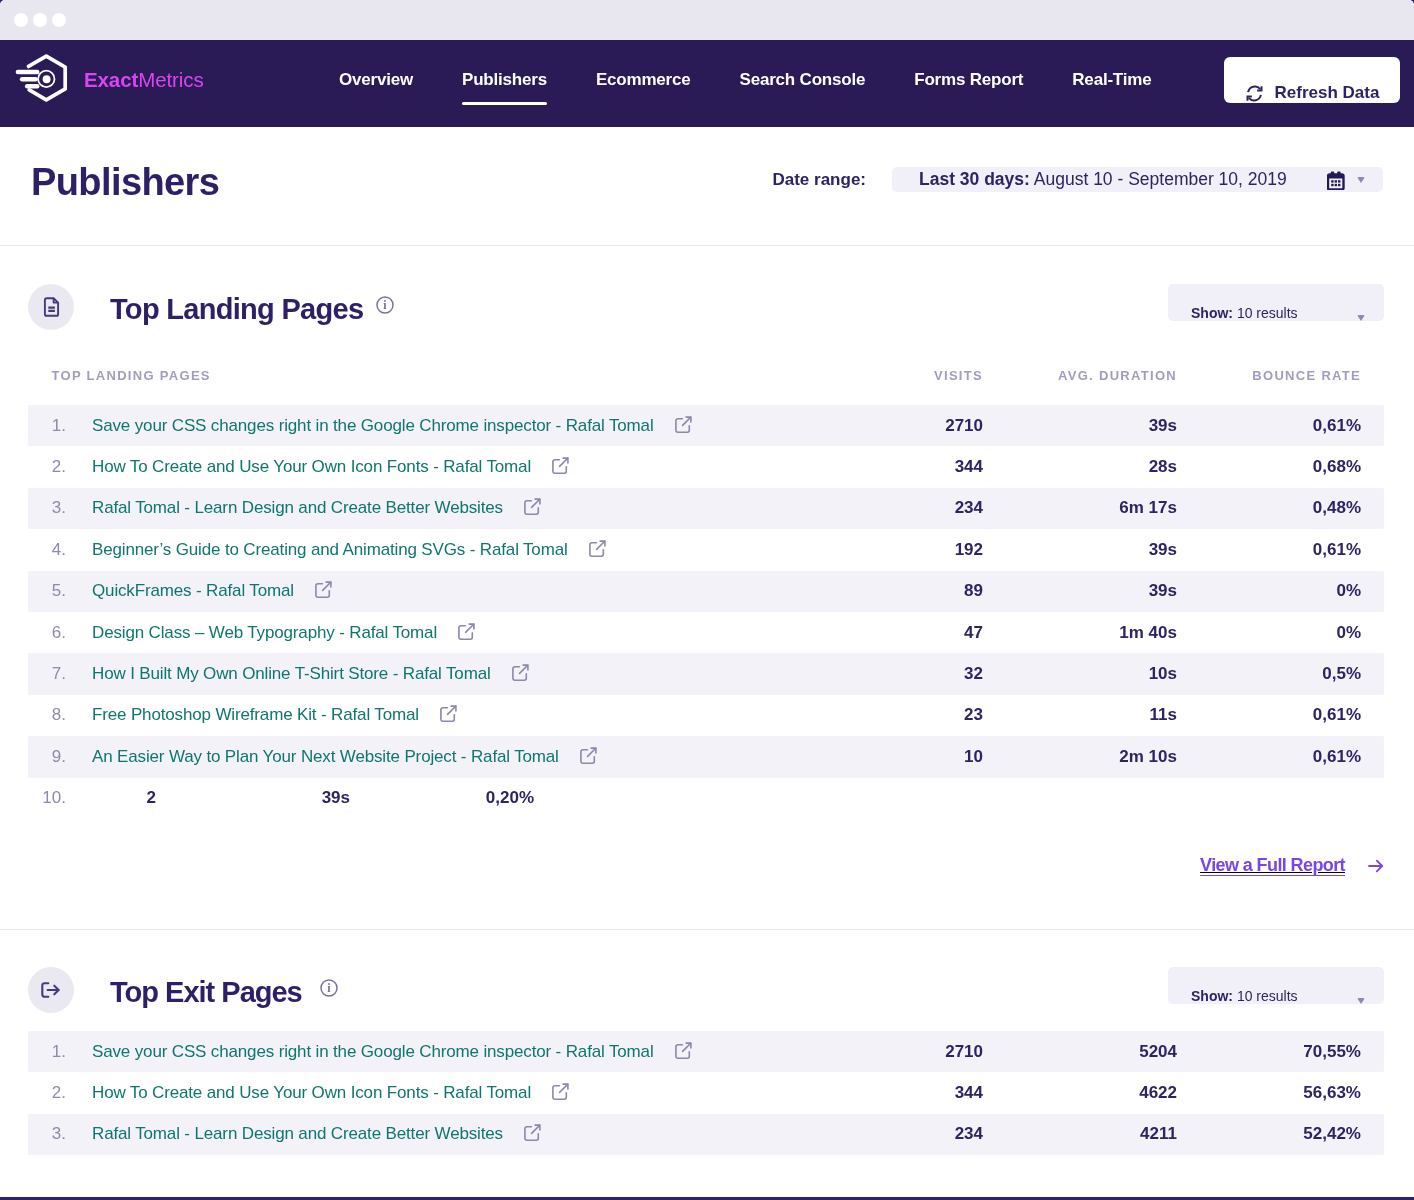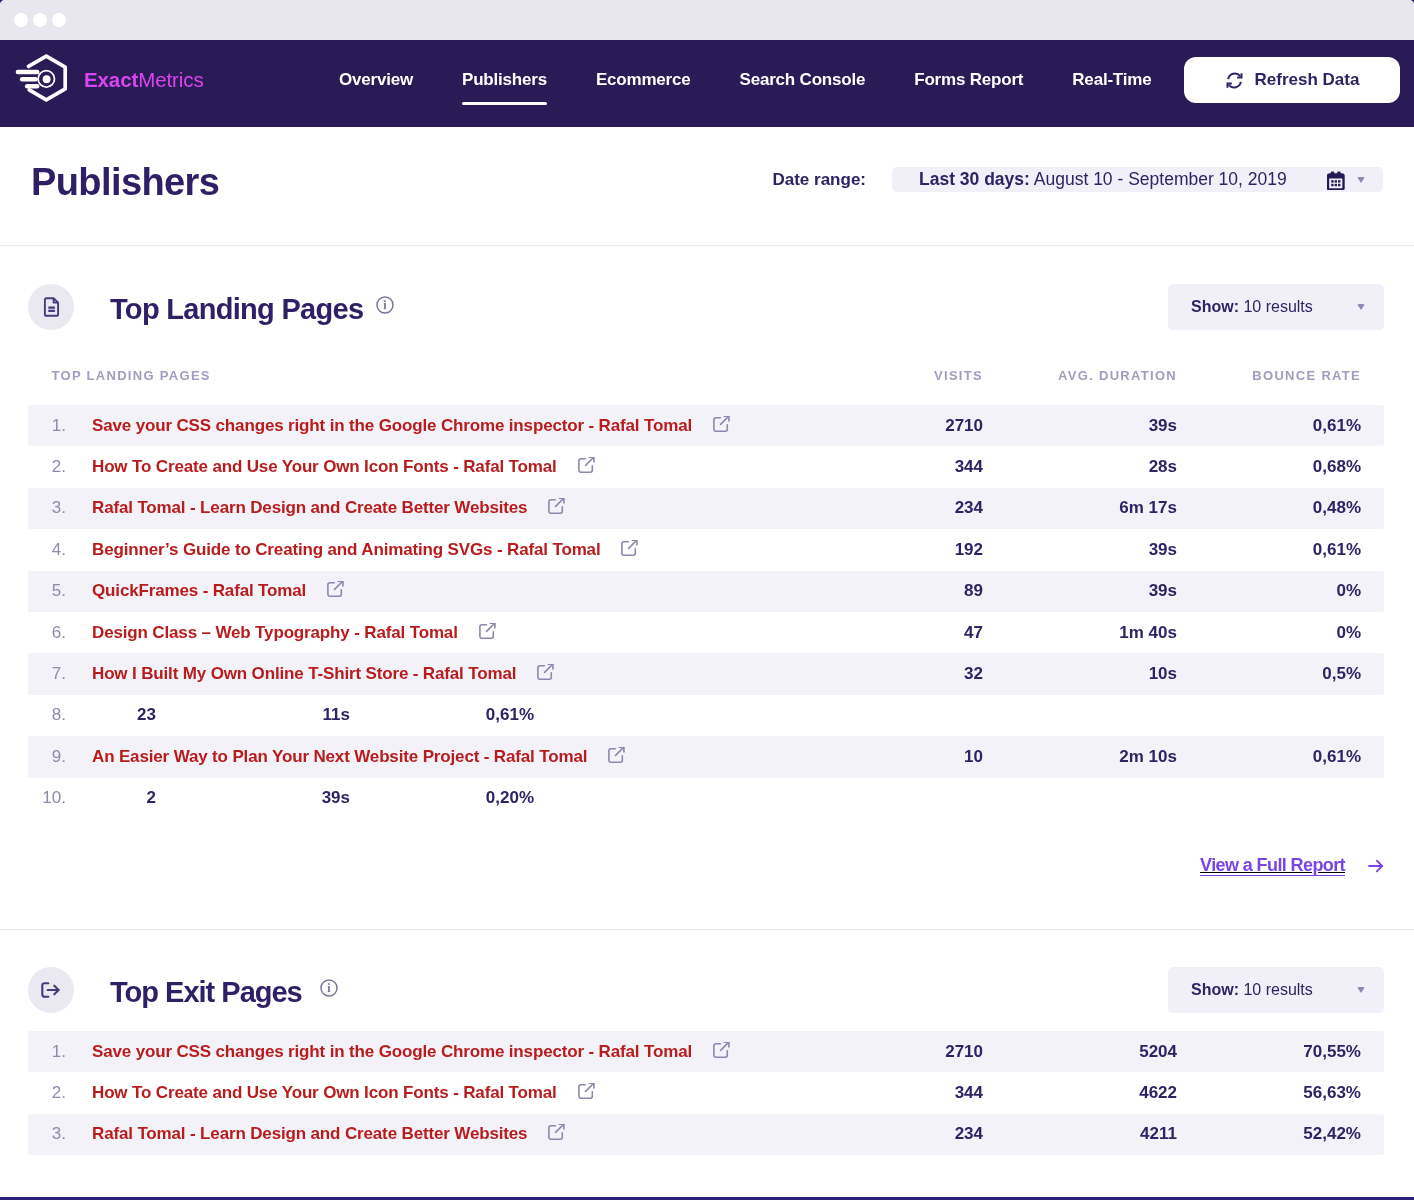--- a/index.html
+++ b/index.html
@@ -15,22 +15,22 @@
 .logo { position:absolute; left:13px; top:12px; }
 .logotext { position:absolute; left:84px; top:28px; font-size:20.5px; color:#d946ef;
   font-weight:400; letter-spacing:-0.1px; }
 .logotext b { font-weight:700; }
 .links { position:absolute; left:339px; top:0; height:80px; display:flex;
   gap:49px; align-items:center; }
 .links a { color:#fff; font-size:17px; font-weight:700; text-decoration:none;
   letter-spacing:-0.2px; position:relative; }
 .links a.active::after { content:""; position:absolute; left:0; right:0;
   top:32px; height:2.5px; background:#fff; border-radius:2px; }
-.refresh { position:absolute; right:14px; top:17px; width:216px; height:46px;
-  background:#fff; border-radius:12px; display:flex; align-items:center;
+.refresh { position:absolute; right:14px; top:17px; width:176px; height:46px;
+  background:#fff; border-radius:6px; display:flex; align-items:flex-end;
   justify-content:center; gap:11px; color:#2e2364; font-size:17px; font-weight:700; }
 
 .pagehead { height:119px; border-bottom:1px solid #e9e8f1; position:relative; background:#fff; }
 .pagehead h1 { position:absolute; left:31px; top:34px; font-size:38px; letter-spacing:-0.6px;
   color:#2e1f66; font-weight:700; }
 .daterow { position:absolute; right:31px; top:40px; display:flex; align-items:center; }
 .datelabel { font-size:17px; font-weight:700; color:#2e2364; margin-right:26px; }
 .datepill { width:491px; height:25px; background:#f1f0f8; border-radius:5px;
   display:flex; align-items:center; padding:0 18px 0 27px; font-size:17.5px; color:#2e2364; }
 .datepill .cal { margin-left:auto; }
@@ -42,40 +42,40 @@
 .sec1 { height:684px; padding-top:38px; border-bottom:1px solid #e9e8f1; }
 .sec2 { height:270px; padding-top:37px; }
 .sechead { display:flex; align-items:center; height:46px; margin-left:28px; }
 .seccircle { width:46px; height:46px; border-radius:50%; background:#eae8f1;
   display:flex; align-items:center; justify-content:center; }
 .sechead h2 { font-size:29px; font-weight:700; color:#2e1f66; margin-left:36px;
   letter-spacing:-0.7px; transform:translateY(2px); }
 .info { margin-left:13px; transform:translateY(-2px); }
 .sec2 h2 { letter-spacing:-1.0px; }
 .sec2 .info { margin-left:18px; }
-.showpill { position:absolute; right:30px; width:216px; height:46px; background:#f1f0f8;
-  border-radius:5px; display:flex; align-items:center; padding:0 19px 0 23px;
-  font-size:16px; color:#2e2364; }
+.showpill { position:absolute; right:30px; width:216px; height:37px; background:#f1f0f8;
+  border-radius:5px; display:flex; align-items:flex-end; padding:0 19px 0 23px;
+  font-size:14px; color:#2e2364; }
 .showpill b { font-weight:700; }
 .showpill .caret { margin-left:auto; }
 .sec1 .showpill { top:38px; }
 .sec2 .showpill { top:37px; }
 .sec2 .thead { margin-top:23px; }
 
 .thead { display:flex; margin:33px 30px 0 28px; padding-right:23px; height:24px;
   align-items:center; font-size:13px; font-weight:700; letter-spacing:1.3px;
   color:#a19cc2; }
 .thead .hl { flex:1; padding-left:23.5px; }
 .rows { margin-top:18px; }
 .row { display:flex; align-items:center; height:41.4px; margin:0 30px 0 28px;
   padding-right:23px; }
 .row.odd { background:#f3f2f8; border-radius:2px; }
 .rk { width:38px; text-align:right; font-size:17px; color:#8e8aa8; flex:none; }
-.tt { flex:1; padding-left:26px; display:flex; align-items:flex-start; font-size:17px;
-  font-weight:700; color:#b91c1c; letter-spacing:-0.15px; white-space:nowrap; overflow:hidden; }
+.tt { flex:1; padding-left:26px; display:flex; align-items:flex-end; font-size:17px;
+  font-weight:400; color:#0f766e; letter-spacing:-0.15px; white-space:nowrap; overflow:hidden; }
 .tt svg { margin-left:20px; flex:none; transform:translateY(-2px); }
 .c1 { width:90px;  text-align:right; flex:none; }
 .c2 { width:194px; text-align:right; flex:none; }
 .c3 { width:184px; text-align:right; flex:none; }
 .row .c1,.row .c2,.row .c3 { font-size:17px; font-weight:700; color:#2e2364; }
 .linkrow { display:flex; justify-content:flex-end; align-items:center;
   margin:33px 30px 0 0; height:28px;text-decoration:underline; }
 .linkrow a { color:#7a45e6; font-size:18px; font-weight:700; letter-spacing:-0.6px;
   text-decoration:underline; text-underline-offset:4px; }
 .linkrow svg { margin-left:23px; }
@@ -264,20 +264,28 @@
               <path d="M8.6 10.4 16.7 2.3"></path>
               <path d="M12.1 2.1h4.8v4.8"></path>
             </svg>
           </div>
           <div class="c1">32</div>
           <div class="c2">10s</div>
           <div class="c3">0,5%</div>
         </div>
       <div class="row">
           <div class="rk">8.</div>
+          <div class="tt">
+            <span>Free Photoshop Wireframe Kit - Rafal Tomal</span>
+            <svg class="ext" width="19" height="19" viewBox="0 0 19 19" fill="none" stroke="#8d87ac" stroke-width="1.6" stroke-linecap="round" stroke-linejoin="round">
+              <path d="M15.3 10.7v4.6a1.9 1.9 0 0 1-1.9 1.9H3.8a1.9 1.9 0 0 1-1.9-1.9V5.7a1.9 1.9 0 0 1 1.9-1.9h4.6"></path>
+              <path d="M8.6 10.4 16.7 2.3"></path>
+              <path d="M12.1 2.1h4.8v4.8"></path>
+            </svg>
+          </div>
           <div class="c1">23</div>
           <div class="c2">11s</div>
           <div class="c3">0,61%</div>
         </div>
       <div class="row odd">
           <div class="rk">9.</div>
           <div class="tt">
             <span>An Easier Way to Plan Your Next Website Project - Rafal Tomal</span>
             <svg class="ext" width="19" height="19" viewBox="0 0 19 19" fill="none" stroke="#8d87ac" stroke-width="1.6" stroke-linecap="round" stroke-linejoin="round">
               <path d="M15.3 10.7v4.6a1.9 1.9 0 0 1-1.9 1.9H3.8a1.9 1.9 0 0 1-1.9-1.9V5.7a1.9 1.9 0 0 1 1.9-1.9h4.6"></path>

